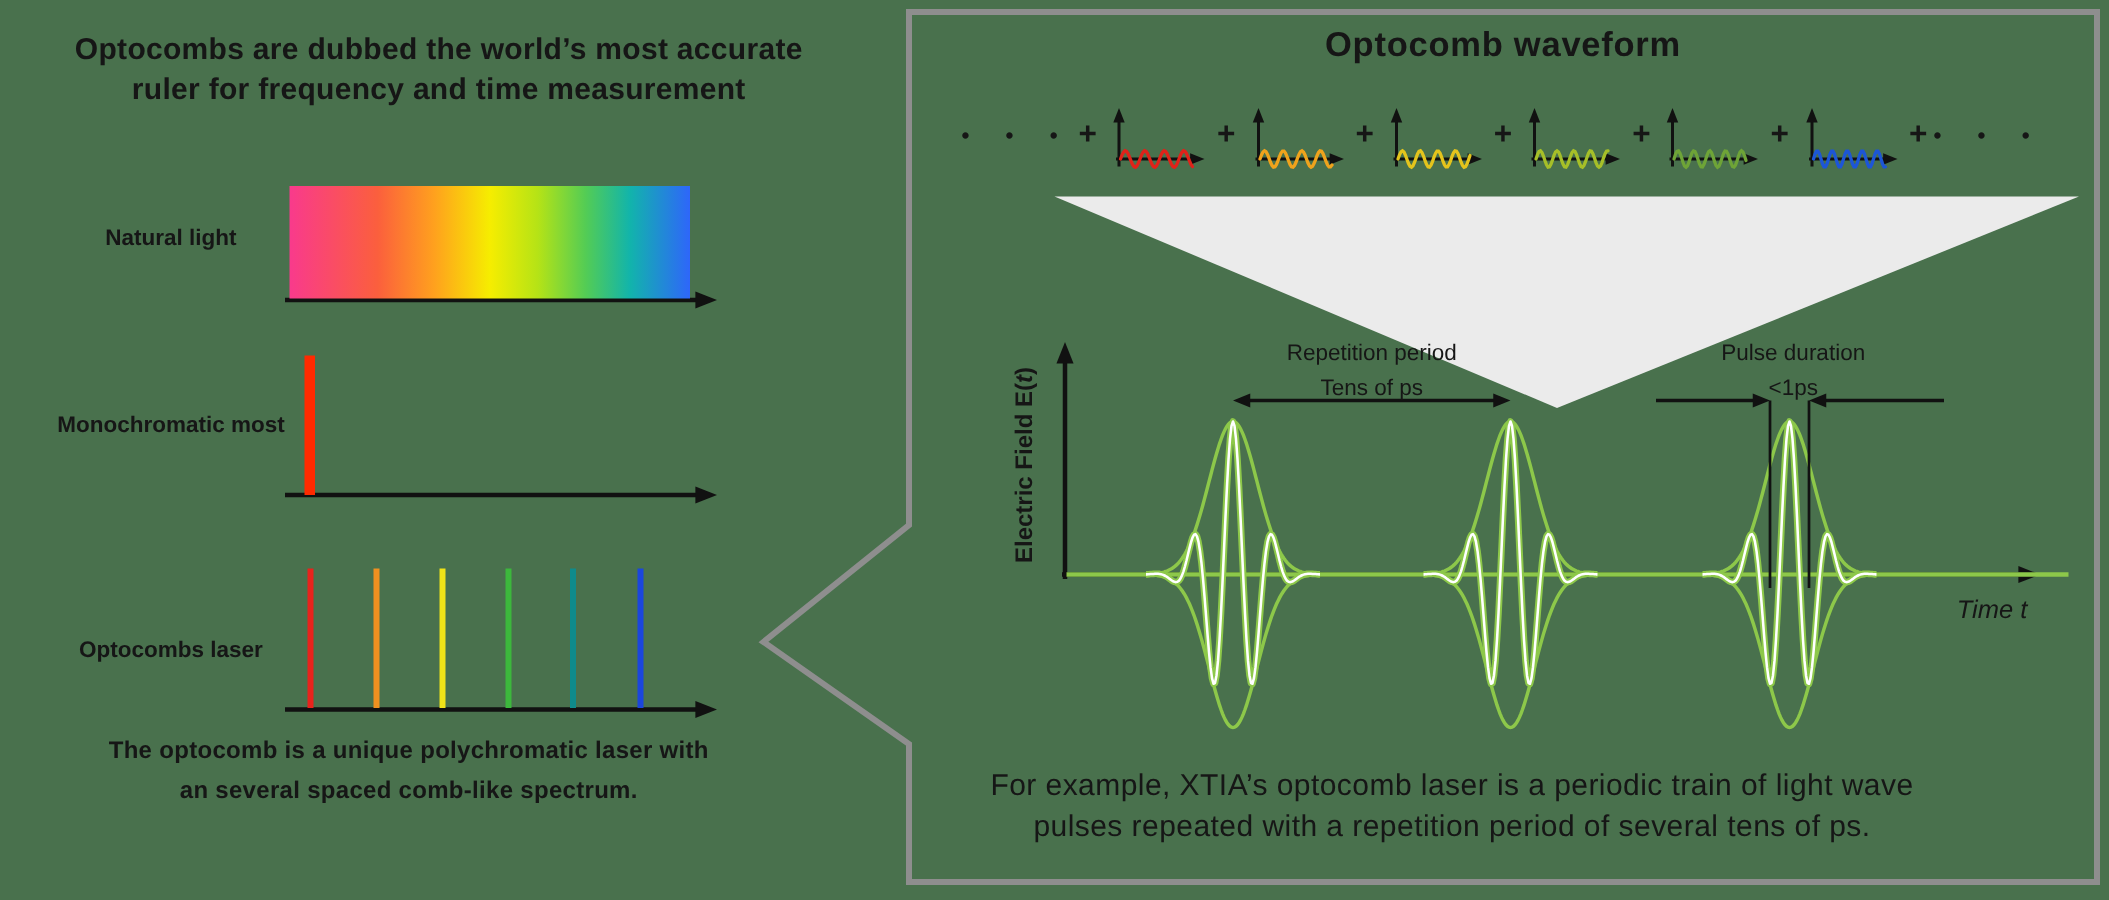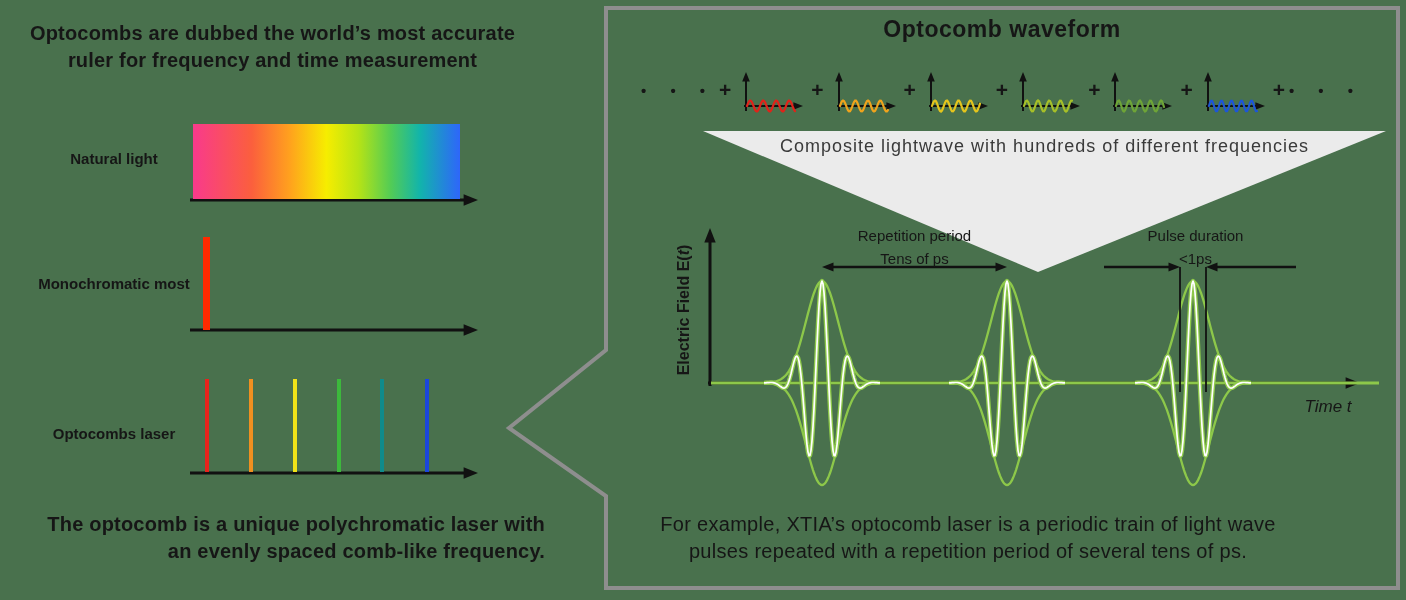--- a/index.html
+++ b/index.html
@@ -8,25 +8,25 @@
     background:var(--bg, #49714d);
     font-family:"Liberation Sans", sans-serif;
     color:var(--ink, #161616);
     overflow:hidden;
   }
   #diagram { position:absolute; left:0; top:0; width:1406px; height:600px; }
   .t { position:absolute; }
   .center { text-align:center; }
   .title-left {
     left:0; top:20px; width:545px;
-    font-size:20px; font-weight:700; line-height:27px; letter-spacing:0.2px;
+    font-size:20px; font-weight:700; line-height:27px; letter-spacing:0.2px;padding-left:20px;
   }
   .caption-left {
-    left:0; top:511px; width:545px;
-    font-size:20px; font-weight:700; line-height:27px; letter-spacing:0.2px;text-align:right;
+    left:0; top:487px; width:545px;
+    font-size:16px; font-weight:700; line-height:27px; letter-spacing:0.2px;
   }
   .caption-right {
     left:578px; top:511px; width:780px;
     font-size:20px; font-weight:400; line-height:27px; letter-spacing:0.3px;
   }
   .row-label { left:0; width:228px; font-size:15px; font-weight:700; text-align:center; }
   #gradient-bar { position:absolute; left:193px; top:124px; width:267px; height:75px; }
   .panel-title {
     left:606px; top:16px; width:792px;
     font-size:23px; font-weight:700; letter-spacing:0.5px;
@@ -110,21 +110,21 @@
   </div>
 
   <div class="t row-label" style="top:150px">Natural light</div>
   <div class="t row-label" style="top:275px">Monochromatic most</div>
   <div class="t row-label" style="top:425px">Optocombs laser</div>
 
   <div id="gradient-bar" style="background: linear-gradient(90deg, rgb(249, 58, 140) 0%, rgb(251, 95, 61) 22%, rgb(255, 160, 30) 36%, rgb(246, 237, 0) 50%, rgb(181, 227, 22) 62%, rgb(83, 204, 85) 74%, rgb(18, 180, 171) 85%, rgb(46, 102, 250) 100%);"></div>
 
   <div class="t caption-left center">
     <div>The optocomb is a unique polychromatic laser with</div>
-    <div>an evenly spaced comb-like frequency.</div>
+    <div>an several spaced comb-like spectrum.</div>
   </div>
 
   <div class="t panel-title center">Optocomb waveform</div>
 
   <div id="wave-row">
       <span class="dots">• • •</span>
       <span class="op">+</span>
       <svg width="72" height="54" viewBox="0 0 72 54">
         <line x1="11" y1="48" x2="11" y2="15.24" stroke="#111111" stroke-width="2"></line>
         <polygon points="11,9 14.8,18.6 7.2,18.6" fill="#111111"></polygon>
@@ -169,21 +169,20 @@
         <line x1="11" y1="48" x2="11" y2="15.24" stroke="#111111" stroke-width="2"></line>
         <polygon points="11,9 14.8,18.6 7.2,18.6" fill="#111111"></polygon>
         <line x1="9" y1="43" x2="61.76" y2="43" stroke="#111111" stroke-width="2"></line>
         <polygon points="68,43 58.4,46.8 58.4,39.2" fill="#111111"></polygon>
         <path d="M12,43.0 L13,39.8 L14,37.8 L15,37.8 L16,39.8 L17,43.0 L18,46.2 L19,48.2 L20,48.2 L21,46.2 L22,43.0 L23,39.8 L24,37.8 L25,37.8 L26,39.8 L27,43.0 L28,46.2 L29,48.2 L30,48.2 L31,46.2 L32,43.0 L33,39.8 L34,37.8 L35,37.8 L36,39.8 L37,43.0 L38,46.2 L39,48.2 L40,48.2 L41,46.2 L42,43.0 L43,39.8 L44,37.8 L45,37.8 L46,39.8 L47,43.0 L48,46.2 L49,48.2 L50,48.2 L51,46.2 L52,43.0 L53,39.8 L54,37.8 L55,37.8 L56,39.8 L57,43.0 L58,46.2 L59,48.2 L60,48.2 " fill="none" stroke="#1d56d6" stroke-width="2.2" stroke-linecap="round"></path>
       </svg>
       <span class="op">+</span>
       <span class="dots">• • •</span>
     </div>
 
-  <div class="t funnel-text center">Composite lightwave with hundreds of different frequencies</div>
 
   <div class="t ann center" id="rep-label">
     <div>Repetition period</div>
     <div>Tens of ps</div>
   </div>
 
   <div class="t ann center" id="dur-label">
     <div>Pulse duration</div>
     <div>&lt;1ps</div>
   </div>

